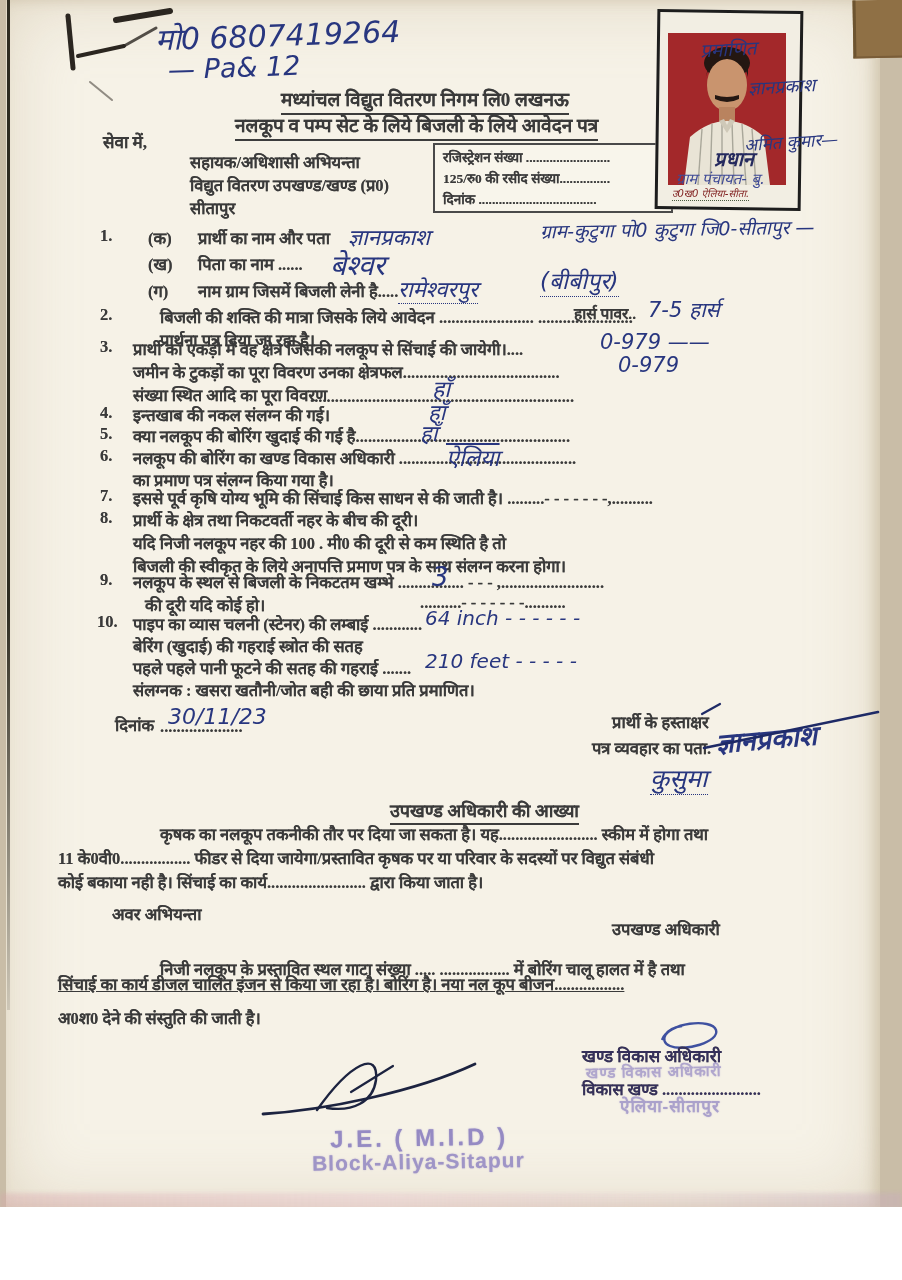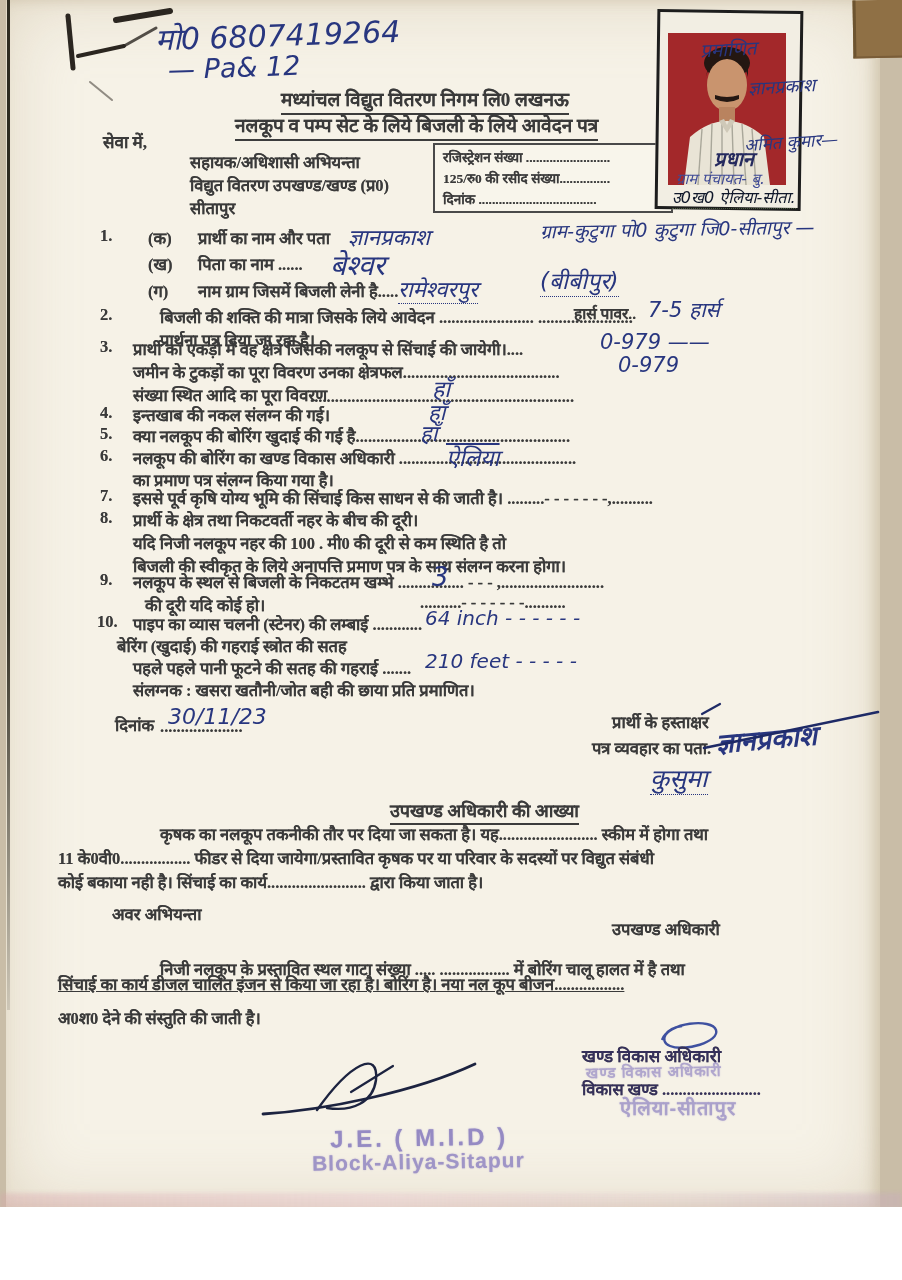--- a/index.html
+++ b/index.html
@@ -85,21 +85,21 @@
         <path d="M84 96 L88 152"></path>
     </g>
     <path d="M51 88 L59 100 L67 88 L62 86 L59 92 L56 86 Z" fill="#cfc9b8"></path>
   </svg>
 </div>
 <div class="hw" style="left:700px;top:36px;font-size:19px;transform:rotate(-3deg);">प्रमाणित</div>
 <div class="hw" style="left:748px;top:74px;font-size:18px;transform:rotate(-3deg);">ज्ञानप्रकाश</div>
 <div class="hw" style="left:744px;top:130px;font-size:17px;transform:rotate(-4deg);">अमित कुमार—</div>
 <div class="hw hwb" style="left:714px;top:145px;font-size:20px;font-weight:bold;color:#252a5e;">प्रधान</div>
 <div class="hw" style="left:676px;top:168px;font-size:15px;color:#3f4a96;">ग्राम पंचायत- बु.</div>
-<div class="hw" style="left:672px;top:186px;font-size:16px;color:#0f172a;border-bottom:1px dotted #4a5a3f;">उ0ख0 ऐलिया-सीता.</div>
+<div class="hw" style="left:672px;top:186px;font-size:10px;color:#7f1d1d;border-bottom:1px dotted #4a5a3f;">उ0ख0 ऐलिया-सीता.</div>
 
 <div class="pl" style="left:100px;top:226px;">1.</div>
 <div class="pl" style="left:148px;top:226px;">(क)</div>
 <div class="pl" style="left:198px;top:226px;">प्रार्थी का नाम और पता</div>
 <div class="hw" style="left:348px;top:221px;font-size:22px;">ज्ञानप्रकाश</div>
 <div class="hw" style="left:540px;top:216px;font-size:19px;transform:rotate(-1deg);">ग्राम-कुटुगा पो0 कुटुगा जि0-सीतापुर —</div>
 <div class="pl" style="left:148px;top:252px;">(ख)</div>
 <div class="pl" style="left:198px;top:252px;">पिता का नाम ......</div>
 <div class="hw" style="left:330px;top:245px;font-size:28px;">बेश्वर</div>
 <div class="pl" style="left:148px;top:279px;">(ग)</div>
@@ -141,21 +141,21 @@
 <div class="pl" style="left:133px;top:554px;">बिजली की स्वीकृत के लिये अनापत्ति प्रमाण पत्र के साथ संलग्न करना होगा।</div>
 <div class="pl" style="left:100px;top:570px;">9.</div>
 <div class="pl" style="left:133px;top:570px;">नलकूप के स्थल से बिजली के निकटतम खम्भे ................ - - -  ,.........................</div>
 <div class="hw" style="left:432px;top:562px;font-size:26px;">3</div>
 <div class="pl" style="left:133px;top:593px;margin-left:12px;">की दूरी यदि कोई हो।</div>
 <div class="pl" style="left:420px;top:593px;">..........- - - - - - -..........</div>
 
 <div class="pl" style="left:97px;top:612px;">10.</div>
 <div class="pl" style="left:133px;top:612px;">पाइप का व्यास चलनी (स्टेनर) की लम्बाई ............</div>
 <div class="hw" style="left:425px;top:606px;font-size:20px;">64 inch - - - - - -</div>
-<div class="pl" style="left:117px;top:634px;">बेरिंग (खुदाई) की गहराई स्त्रोत की सतह</div>
+<div class="pl" style="left:133px;top:634px;">बेरिंग (खुदाई) की गहराई स्त्रोत की सतह</div>
 <div class="pl" style="left:133px;top:656px;">पहले पहले पानी फूटने की सतह की गहराई .......</div>
 <div class="hw" style="left:425px;top:649px;font-size:20px;">210 feet - - - - -</div>
 <div class="pl" style="left:133px;top:678px;">संलग्नक : खसरा खतौनी/जोत बही की छाया प्रति प्रमाणित।</div>
 
 <div class="pl" style="left:115px;top:713px;">दिनांक</div>
 <div class="pl" style="left:160px;top:717px;">....................</div>
 <div class="hw" style="left:168px;top:704px;font-size:22px;">30/11/23</div>
 <div class="pl" style="left:612px;top:710px;">प्रार्थी के हस्ताक्षर</div>
 <div class="pl" style="left:592px;top:736px;">पत्र व्यवहार का पता.</div>
 <div class="hw" style="left:716px;top:720px;font-size:27px;font-weight:bold;transform:rotate(-5deg);">ज्ञानप्रकाश</div>
@@ -176,21 +176,21 @@
 <div class="pl" style="left:160px;top:957px;">निजी नलकूप के प्रस्तावित स्थल गाटा संख्या ..... ................. में बोरिंग चालू हालत में है तथा</div>
 <div class="pl" style="left:58px;top:972px;text-decoration:underline;">सिंचाई का कार्य डीजल चालित इंजन से किया जा रहा है। बोरिंग है। नया नल कूप बीजन.................</div>
 <div class="pl" style="left:58px;top:1006px;">अ0श0 देने की संस्तुति की जाती है।</div>
 
 <svg width="80" height="40" style="left:650px;top:1016px;">
   <path d="M12 24 C 18 6 62 2 66 14 C 70 26 34 36 20 30 C 8 25 16 12 32 10" stroke="#3f51a0" stroke-width="2.4" fill="none"></path>
 </svg>
 <div class="pl" style="left:582px;top:1044px;font-size:17px;color:#35305a;">खण्ड विकास अधिकारी</div>
 <div class="stamp" style="left:586px;top:1061px;font-size:15px;opacity:.65;transform:rotate(-1deg);">खण्ड विकास अधिकारी</div>
 <div class="pl" style="left:582px;top:1077px;font-size:16.5px;color:#35305a;">विकास खण्ड ........................</div>
-<div class="stamp" style="left:620px;top:1094px;font-size:20px;opacity:.7;">ऐलिया-सीतापुर</div>
+<div class="stamp" style="left:620px;top:1094px;font-size:17px;opacity:.7;">ऐलिया-सीतापुर</div>
 
 <svg width="230" height="80" style="left:255px;top:1048px;">
   <g stroke="#1c2340" fill="none" stroke-linecap="round">
     <path d="M8 66 C 70 62 160 44 220 16" stroke-width="2.8"></path>
     <path d="M62 62 C 96 14 124 2 121 32 C 118 54 98 64 72 60" stroke-width="2.4"></path>
     <path d="M96 44 L138 18" stroke-width="2.2"></path>
   </g>
 </svg>
 <div class="stamp" style="left:330px;top:1124px;font-size:24px;letter-spacing:3px;transform:rotate(-1deg);">J.E. ( M.I.D )</div>
 <div class="stamp" style="left:312px;top:1150px;font-size:21px;letter-spacing:1px;transform:rotate(-1deg);opacity:.8;">Block-Aliya-Sitapur</div>

